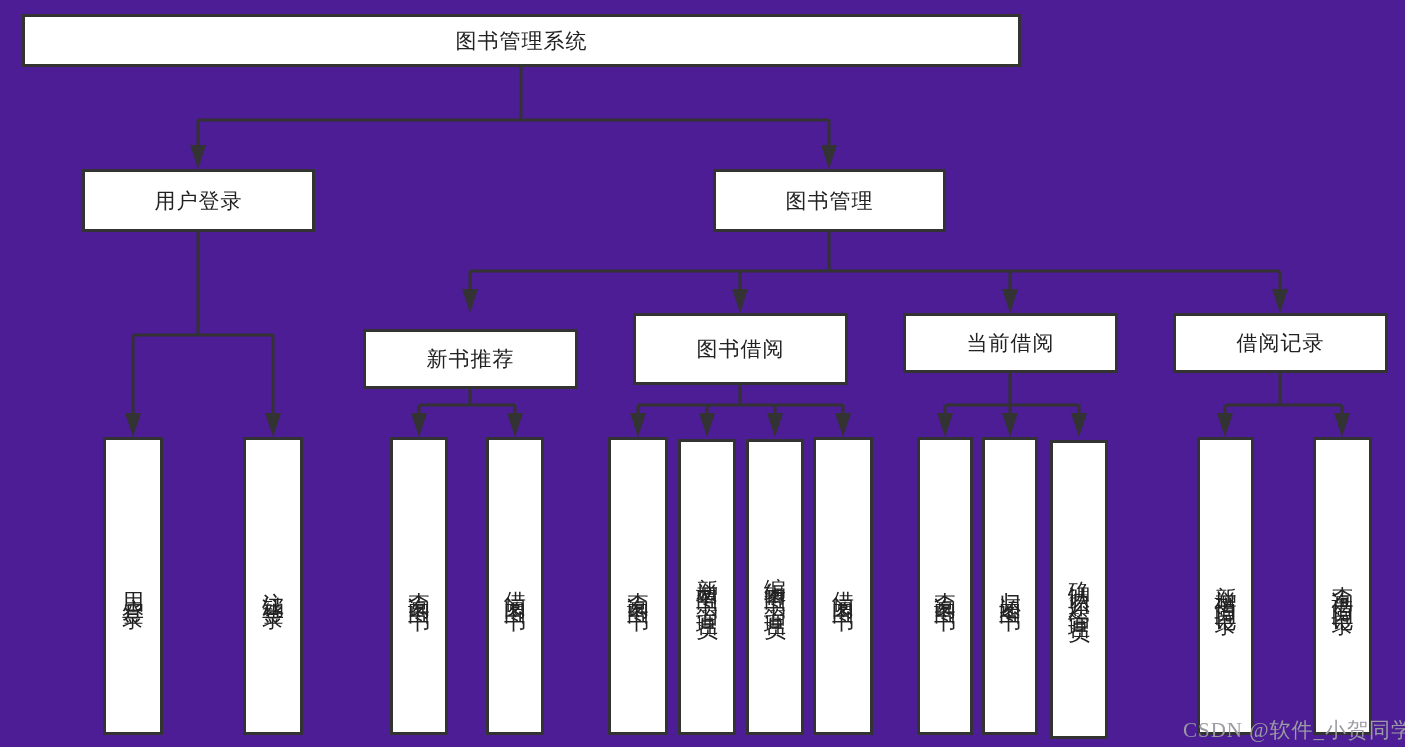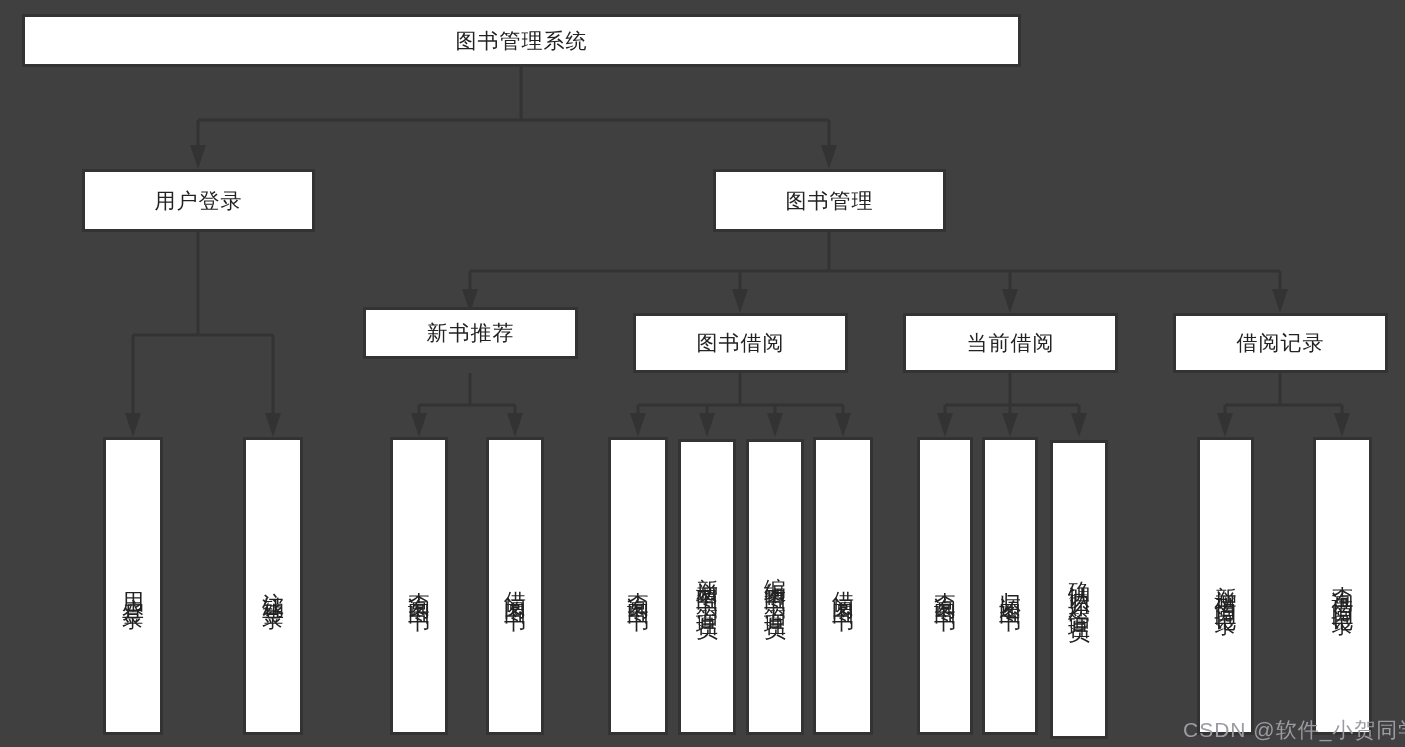--- a/index.html
+++ b/index.html
@@ -1,20 +1,20 @@
 <!DOCTYPE html>
 <html><head>
 <meta charset="utf-8">
 <style>
   html,body{margin:0;padding:0;background:#fff;}
   #stage{
     position:relative;
     width:1405px;height:747px;
-    background:#404040;
-    font-family:Liberation Sans, sans-serif;
+    background:#4c1d95;
+    font-family:Liberation Serif, serif;
     overflow:hidden;
   }
   #connectors{position:absolute;left:0;top:0;width:1405px;height:747px;}
   .box{
     position:absolute;
     box-sizing:border-box;
     background:#ffffff;
     border:3px solid #333333;
     display:flex;
     align-items:center;
@@ -96,24 +96,24 @@
     <span>图书管理系统</span>
   </div>
 
   <div class="box" style="left:82px;top:169px;width:233px;height:63px;">
     <span>用户登录</span>
   </div>
   <div class="box" style="left:713px;top:169px;width:233px;height:63px;">
     <span>图书管理</span>
   </div>
 
-  <div class="box" style="left:363px;top:307px;width:215px;height:52px;">
+  <div class="box" style="left:363px;top:329px;width:215px;height:60px;">
     <span>新书推荐</span>
   </div>
-  <div class="box" style="left:633px;top:313px;width:215px;height:60px;">
+  <div class="box" style="left:633px;top:313px;width:215px;height:72px;">
     <span>图书借阅</span>
   </div>
   <div class="box" style="left:1173px;top:313px;width:215px;height:60px;">
     <span>借阅记录</span>
   </div>
   <div class="box" style="left:903px;top:313px;width:215px;height:60px;">
     <span>当前借阅</span>
   </div>
 
   <div class="box leaf" style="left:103px;top:437px;width:60px;height:298px;">

